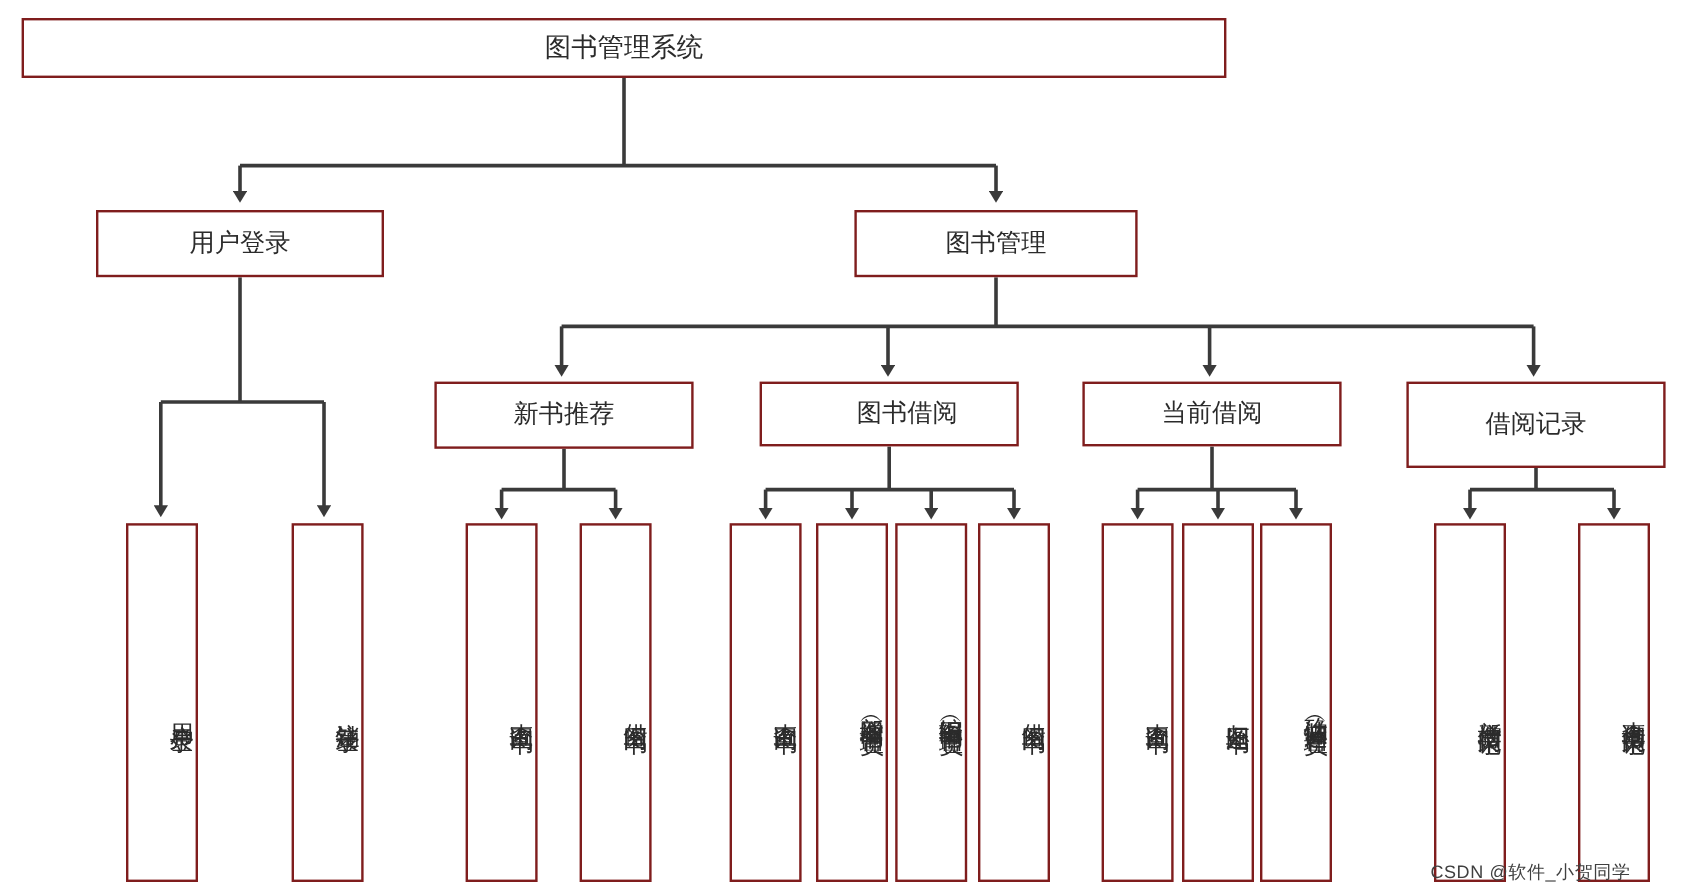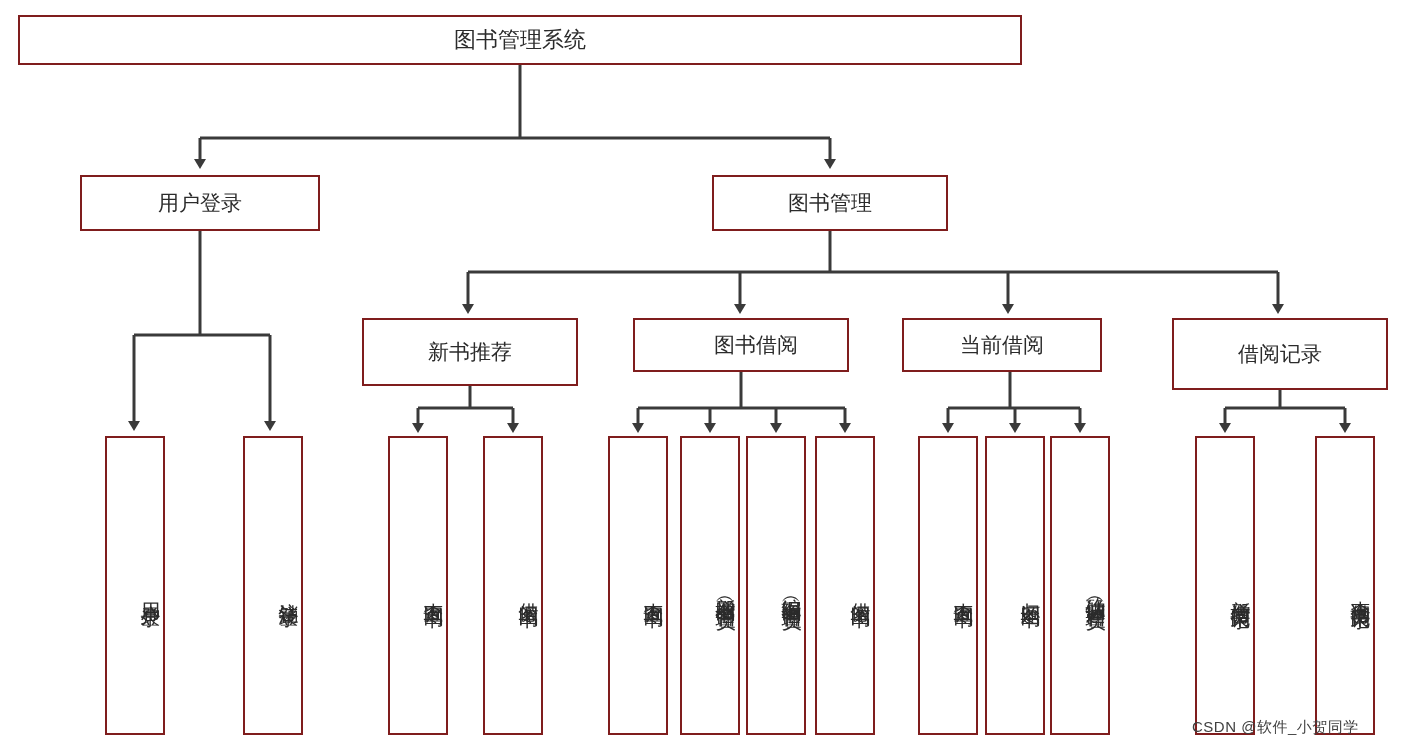--- a/index.html
+++ b/index.html
@@ -132,27 +132,27 @@
     <span>图书管理系统</span>
   </div>
 
   <div class="node horiz" style="left: 80px; top: 175px; width: 240px; height: 56px;">
     <span>用户登录</span>
   </div>
   <div class="node horiz" style="left: 712px; top: 175px; width: 236px; height: 56px;">
     <span>图书管理</span>
   </div>
 
-  <div class="node horiz" style="left: 362px; top: 318px; width: 216px; height: 68px;">
+  <div class="node horiz" style="left: 362px; top: 318px; width: 216px; height: 56px;">
     <span>新书推荐</span>
   </div>
   <div class="node horiz" style="left: 633px; top: 318px; width: 216px; height: 54px; padding-left: 30px;">
     <span>图书借阅</span>
   </div>
-  <div class="node horiz" style="left: 902px; top: 318px; width: 200px; height: 54px;">
+  <div class="node horiz" style="left: 902px; top: 318px; width: 216px; height: 54px;">
     <span>当前借阅</span>
   </div>
   <div class="node horiz" style="left: 1172px; top: 318px; width: 216px; height: 72px;">
     <span>借阅记录</span>
   </div>
 
   <div class="node vert" style="left: 105px; top: 436px; width: 60px; height: 299px;">
     <span class="vlabel">用户登录</span>
   </div>
   <div class="node vert" style="left: 243px; top: 436px; width: 60px; height: 299px;">

